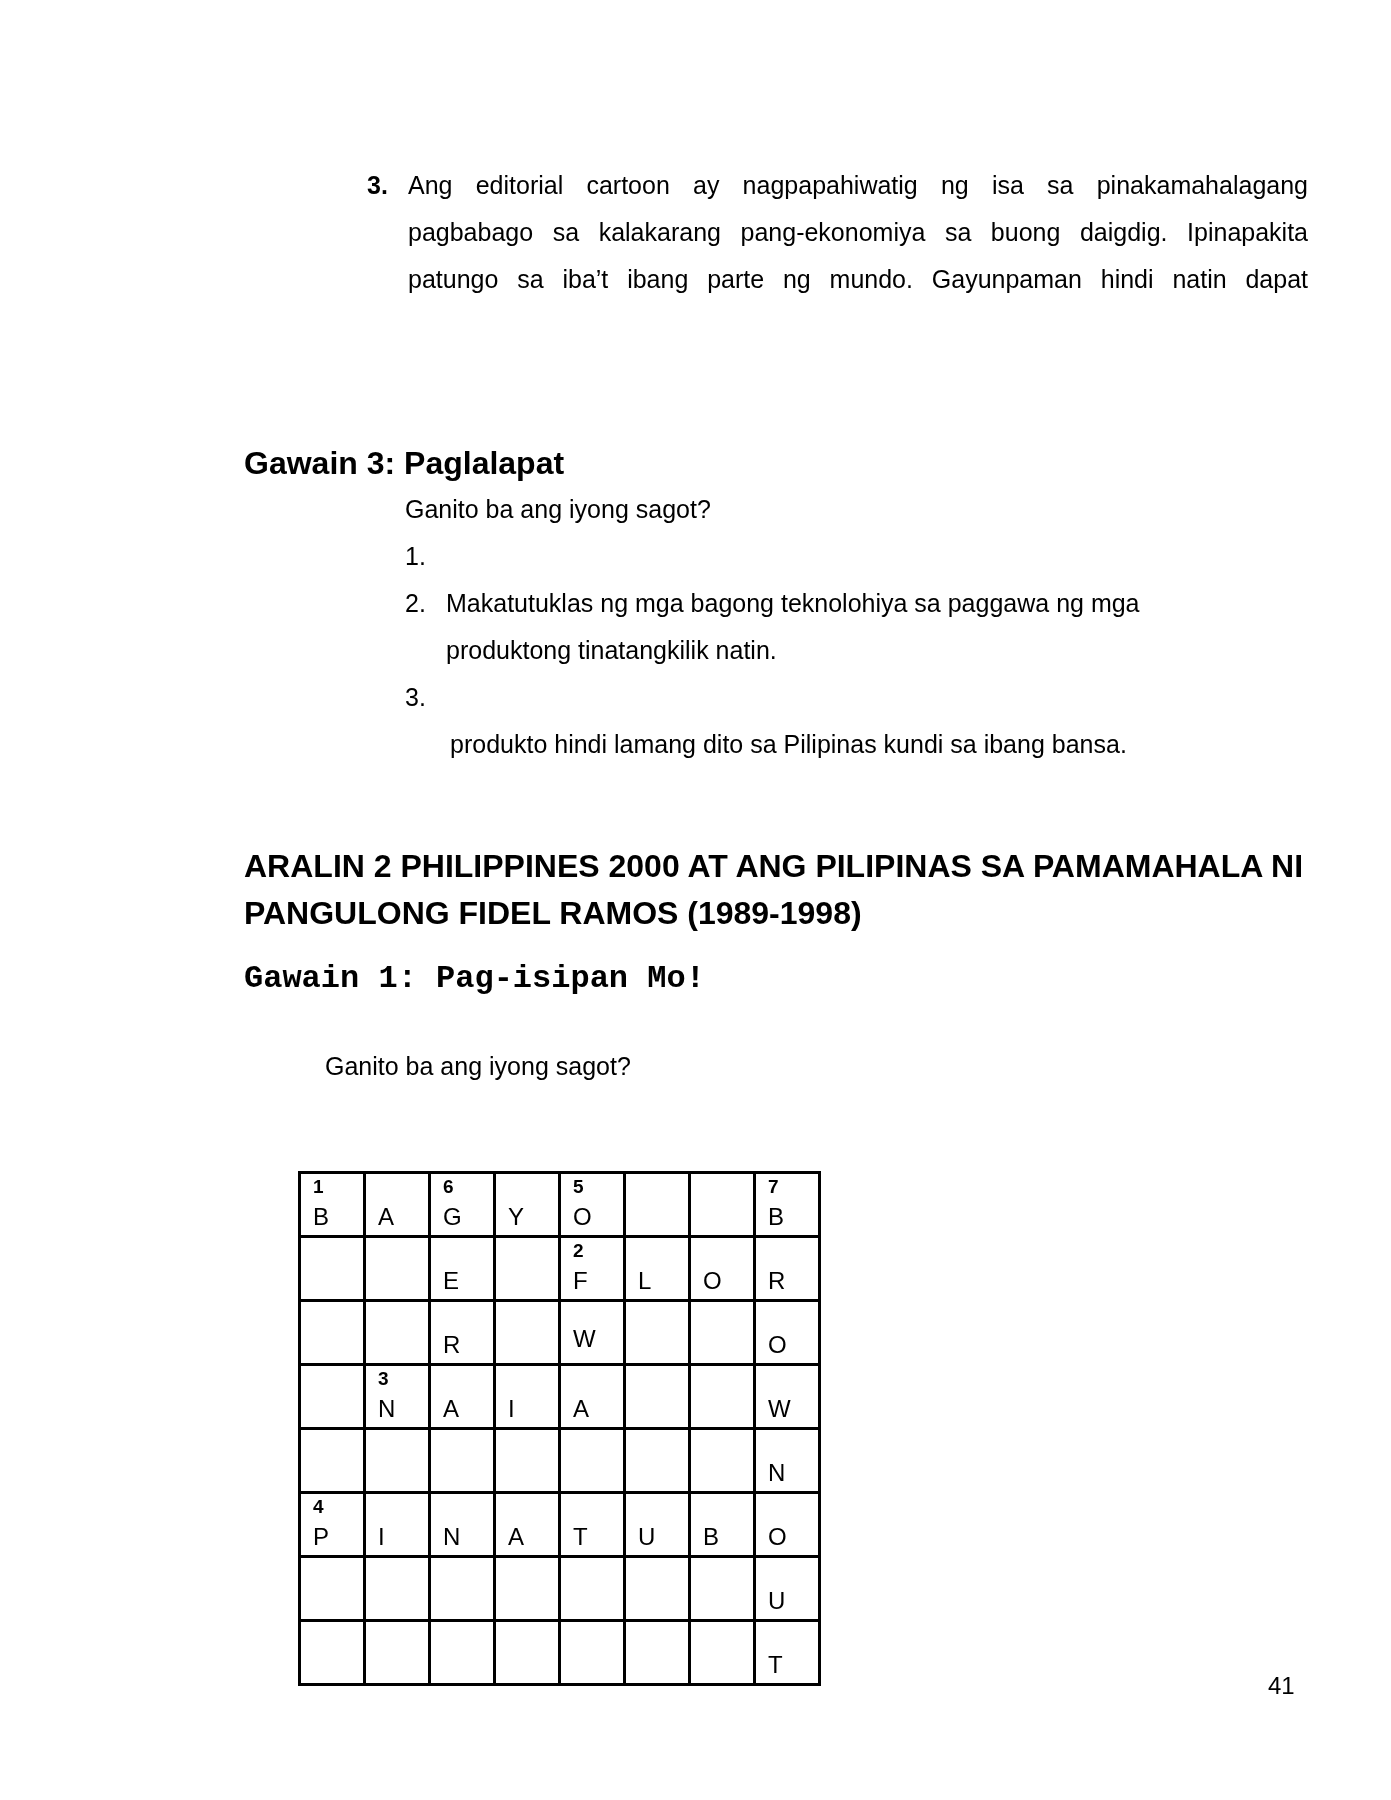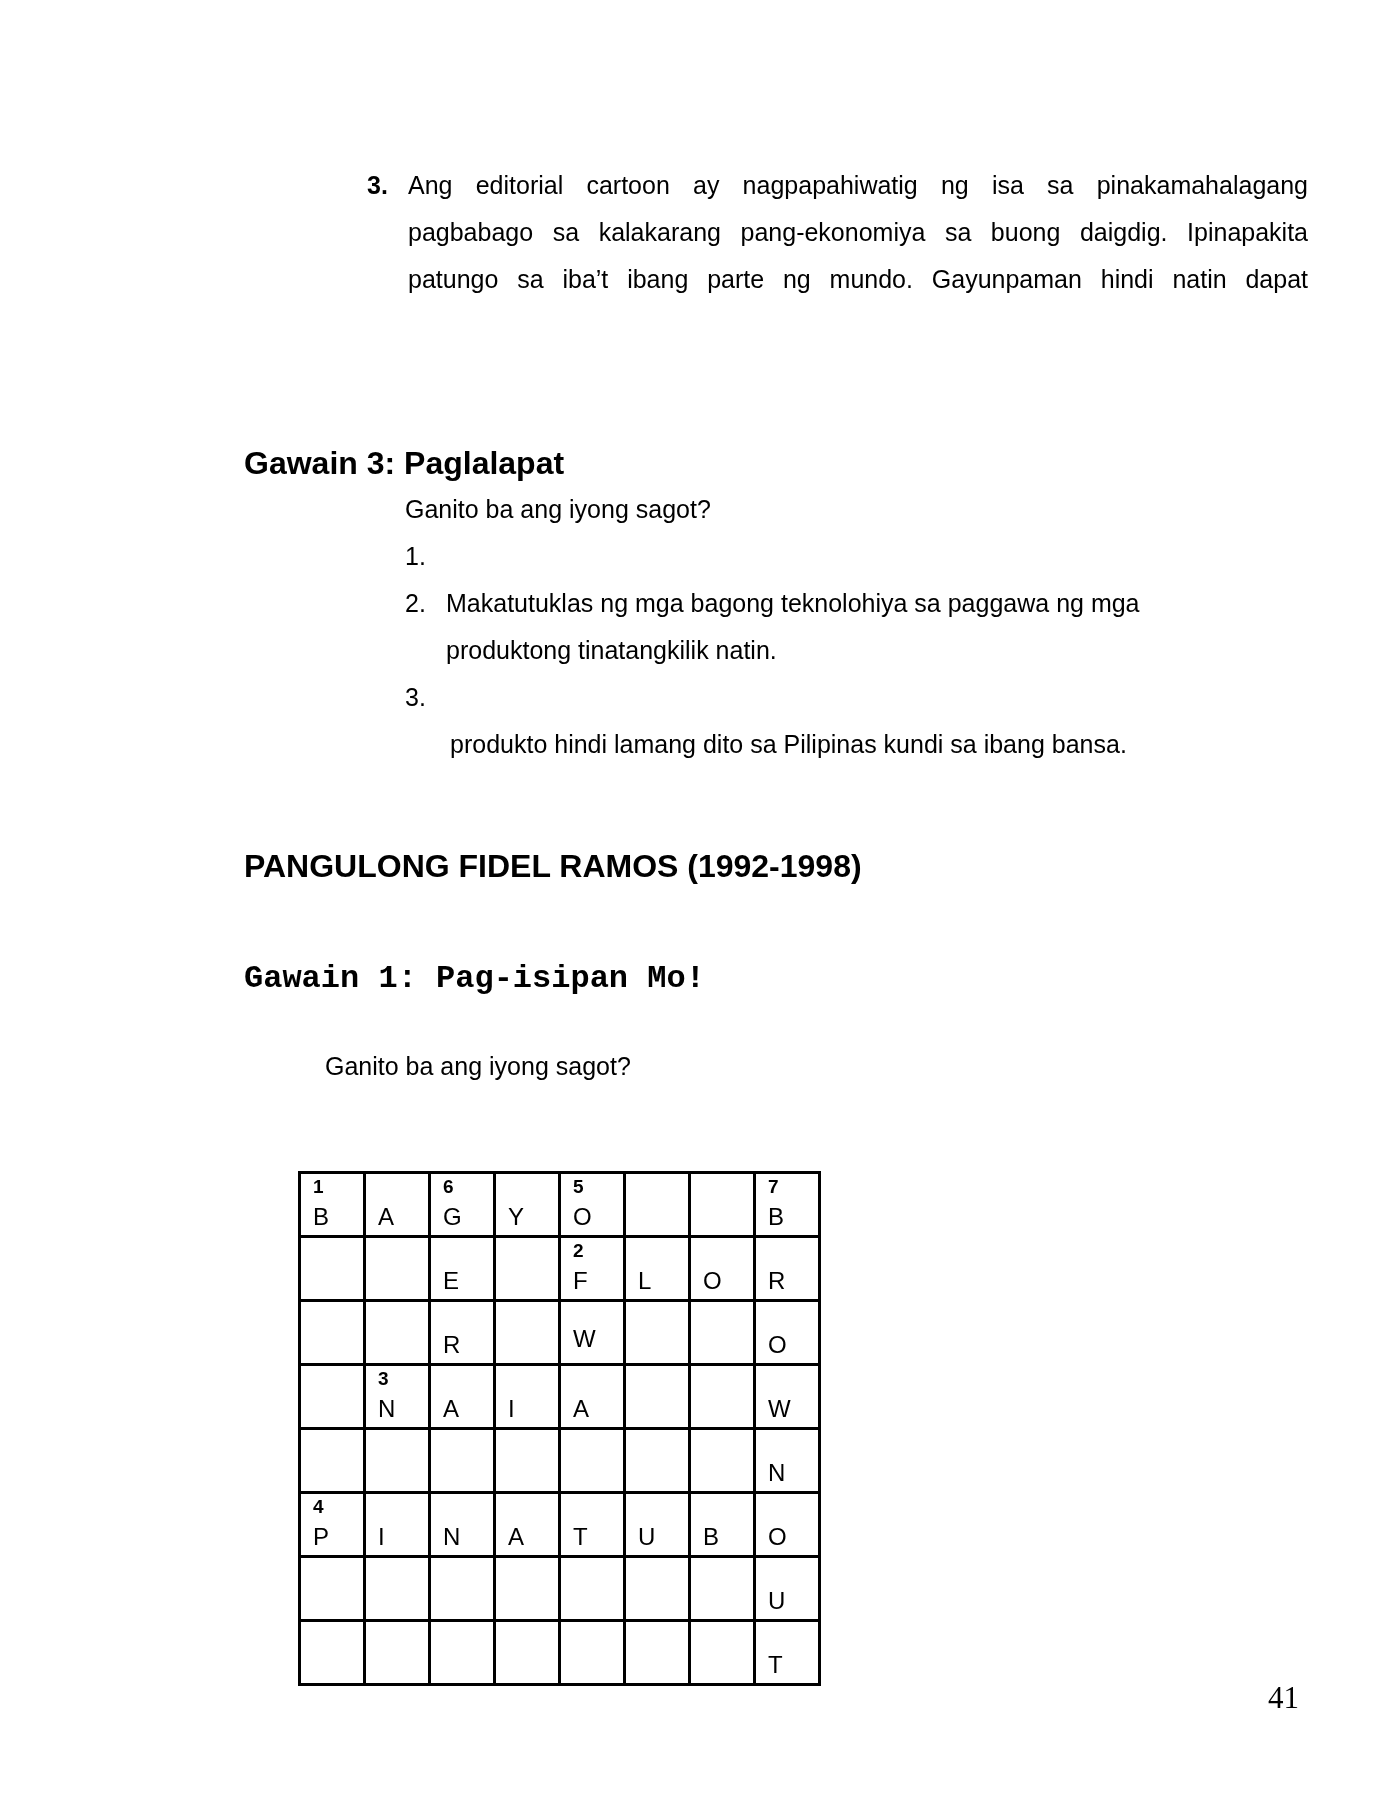--- a/index.html
+++ b/index.html
@@ -82,23 +82,22 @@
       line-height: 22px;
     }
     .cell .letter {
       position: absolute;
       left: 12px;
       bottom: 4px;
       font-size: 24px;
       line-height: 28px;
     }
     .page-num {
-      font-family: Liberation Serif, serif;
-      font-size: 31px;
-      margin-top: 8px;
+      font-family: Liberation Sans, sans-serif;
+      font-size: 24px;
     }
   </style>
 </head>
 <body>
 
 <div class="abs body-text bold" style="left:367px; top:162px;">3.</div>
 <div class="abs body-text" style="left:408px; top:162px; width:900px;">
   <span class="justify-line"><span>Ang </span><span class="italic">editorial cartoon</span><span> ay nagpapahiwatig ng isa sa pinakamahalagang</span></span>
   <span class="justify-line">pagbabago sa kalakarang pang-ekonomiya sa buong daigdig. Ipinapakita</span>
   <span class="justify-line">patungo sa iba’t ibang parte ng mundo. Gayunpaman hindi natin dapat</span>
@@ -115,21 +114,22 @@
     <span>Makatutuklas ng mga bagong teknolohiya sa paggawa ng  mga</span>
   </div>
   <div class="list-cont">produktong tinatangkilik natin.</div>
   <div class="list-item">
     <span class="item-num">3.</span>
   </div>
   <div class="list-cont shift">produkto hindi lamang dito sa Pilipinas kundi sa ibang bansa.</div>
 </div>
 
 <div class="abs heading" style="left:244px; top:843px;">
-  <div>PANGULONG FIDEL RAMOS (1992-1998)</div>
+  <div><span>ARALIN 2 </span><span class="italic">PHILIPPINES 2000</span><span> AT ANG PILIPINAS SA PAMAMAHALA NI</span></div>
+  <div>PANGULONG FIDEL RAMOS (1989-1998)</div>
 </div>
 
 <div class="abs heading" style="left:244px; top:955px;font-family:Liberation Mono, monospace;">Gawain 1: Pag-isipan Mo!</div>
 <div class="abs body-text" style="left:325px; top:1043px;">Ganito ba ang iyong sagot?</div>
 
 <div class="grid" id="crossword">
     <div class="cell">
       <span class="num">1</span>
       <span class="letter">B</span>
     </div>

